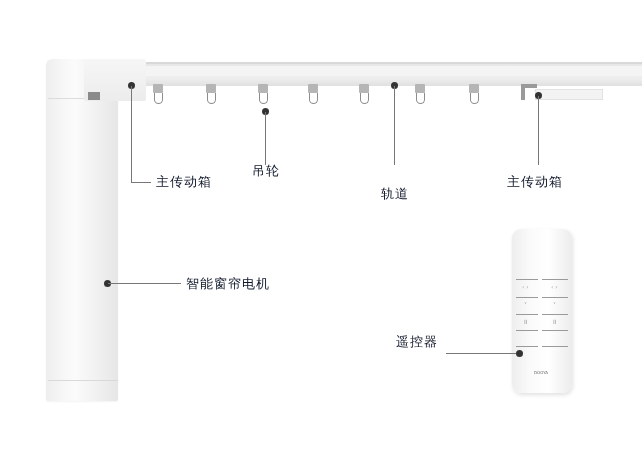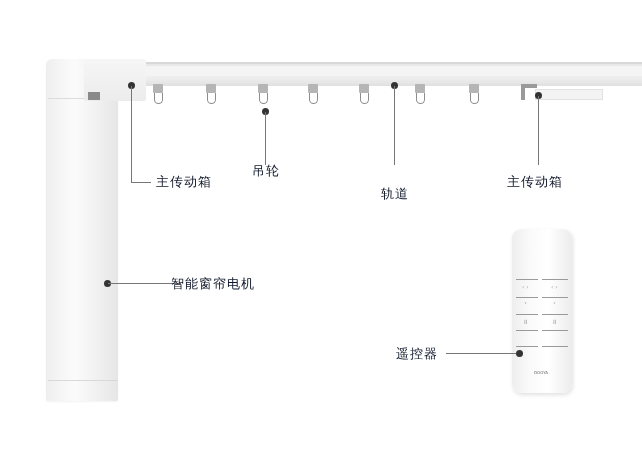--- a/index.html
+++ b/index.html
@@ -102,21 +102,21 @@
   <div class="abs dot" style="left:391px;top:82px"></div>
   <div class="abs vline" style="left:394px;top:86px;height:79px"></div>
   <div class="abs label" style="left:381px;top:185px">轨道</div>
 
   <div class="abs dot" style="left:535px;top:92px"></div>
   <div class="abs vline" style="left:538px;top:96px;height:69px"></div>
   <div class="abs label" style="left:507px;top:173px">主传动箱</div>
 
   <div class="abs dot" style="left:104px;top:280px"></div>
   <div class="abs hline" style="left:108px;top:283px;width:73px"></div>
-  <div class="abs label" style="left:171px;top:275px">智能窗帘电机</div>
+  <div class="abs label" style="left:186px;top:275px">智能窗帘电机</div>
 
   <div class="abs remote"></div>
   <div class="abs rbtn-sep" style="left:516px;top:279px;width:22px"></div>
   <div class="abs rbtn-sep" style="left:542px;top:279px;width:26px"></div>
   <div class="abs rbtn-sep" style="left:516px;top:297px;width:22px"></div>
   <div class="abs rbtn-sep" style="left:542px;top:297px;width:26px"></div>
   <div class="abs rbtn-sep" style="left:516px;top:314px;width:22px"></div>
   <div class="abs rbtn-sep" style="left:542px;top:314px;width:26px"></div>
   <div class="abs rbtn-sep" style="left:516px;top:330px;width:22px"></div>
   <div class="abs rbtn-sep" style="left:542px;top:330px;width:26px"></div>
@@ -126,15 +126,15 @@
   <div class="abs rglyph" style="left:522px;top:283px">‹ ›</div>
   <div class="abs rglyph" style="left:551px;top:283px">‹ ›</div>
   <div class="abs rglyph" style="left:524px;top:301px">˅</div>
   <div class="abs rglyph" style="left:553px;top:301px">˅</div>
   <div class="abs rglyph" style="left:524px;top:318px">II</div>
   <div class="abs rglyph" style="left:553px;top:318px">II</div>
   <div class="abs brand">DOOYA</div>
 
   <div class="abs dot" style="left:516px;top:350px"></div>
   <div class="abs hline" style="left:446px;top:353px;width:70px"></div>
-  <div class="abs label" style="left:396px;top:345px">遥控器</div>
+  <div class="abs label" style="left:396px;top:333px">遥控器</div>
 
 </div>
 
 </body></html>

